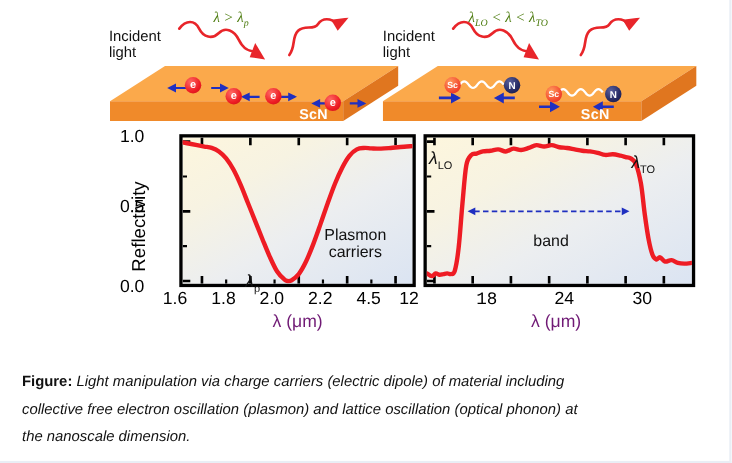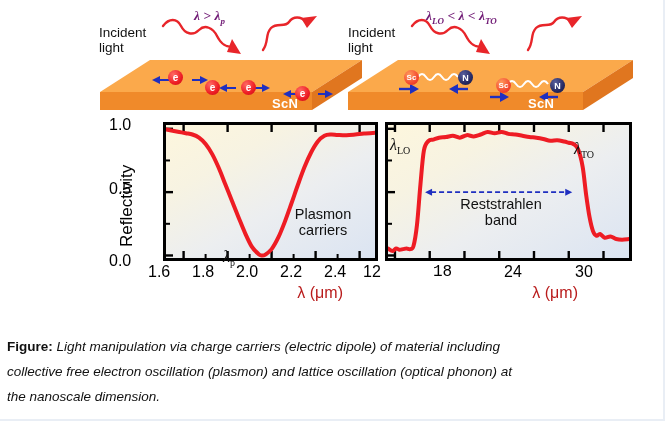--- a/index.html
+++ b/index.html
@@ -20,22 +20,22 @@
   
   .diagram{position:absolute;top:0;height:122px;}
   #diagram-left{left:95px;width:275px;}
   #diagram-right{left:338px;width:300px;}
 
   .inc-label{
     position:absolute;font-size:13.5px;color:#111;line-height:14.5px;
     white-space:nowrap;font-family:"Liberation Sans", sans-serif;
   }
   .cond-label{
-    position:absolute;color:#701a75;font-size:13.5px;font-style:italic;
-    font-family:"Liberation Serif", serif;white-space:nowrap;font-weight:700;
+    position:absolute;color:#4d7c0f;font-size:13.5px;font-style:italic;
+    font-family:"Liberation Serif", serif;white-space:nowrap;font-weight:400;
   }
   .cond-label sub{font-size:9px;font-style:italic;}
 
   .slab{position:absolute;}
   .particle{
     position:absolute;border-radius:50%;
     display:flex;align-items:center;justify-content:center;
     color:#fff;font-weight:bold;font-family:"Liberation Sans", sans-serif;
   }
   .p-e{background:radial-gradient(circle at 35% 30%, #ff6a63 0%, #ee1c24 60%, #c40d15 100%);
@@ -60,33 +60,33 @@
 
   .ylabel{
     position:absolute;transform:rotate(-90deg);transform-origin:left top;
     font-size:17px;color:#000;white-space:nowrap;
     font-family:"Liberation Sans", sans-serif;
   }
   .ytick-label{position:absolute;font-size:16px;color:#000;
                font-family:"Liberation Sans", sans-serif;}
   .xtick-label{position:absolute;font-size:16px;color:#000;text-align:left;
                font-family:"Liberation Sans", sans-serif;}
-  .xaxis-title{position:absolute;font-size:16px;color:#b91c1c;text-align:right;
+  .xaxis-title{position:absolute;font-size:16px;color:#701a75;text-align:center;
                white-space:nowrap;font-family:"Liberation Sans", sans-serif;}
 
   .anno{position:absolute;font-size:14.5px;color:#111;line-height:16px;
         text-align:center;white-space:nowrap;}
-  .lam-sym{position:absolute;font-family:Liberation Serif, serif;
+  .lam-sym{position:absolute;font-family:Liberation Sans, sans-serif;
            font-style:italic;font-size:16px;color:#111;}
   .lam-sym sub{font-size:10px;font-style:normal;}
 
   
   #caption{
     position:absolute;left:0;top:308px;width:562px;height:113px;
-    box-sizing:border-box;padding:26px 34px 0 7px;
+    box-sizing:border-box;padding:26px 34px 0 20px;
     font-family:"Liberation Sans", sans-serif;
     font-size:13.5px;line-height:25px;color:#111;
   }
   #caption b{font-style:normal;font-weight:bold;}
   #caption .cap-body{font-style:italic;}
 </style>
 </head>
 <body>
 
 <div id="root">
@@ -214,21 +214,21 @@
       <div class="ylabel" style="left:-46px;top:125px;">Reflectivity</div>
 
       <div class="ytick-label" style="left:-54px;top:-6px;width:48px;">1.0</div>
       <div class="ytick-label" style="left:-54px;top:58px;width:48px;">0.5</div>
       <div class="ytick-label" style="left:-54px;top:130px;width:48px;">0.0</div>
 
       <div class="xtick-label" style="left:-15px;top:141px;width:48px;">1.6</div>
       <div class="xtick-label" style="left:29px;top:141px;width:48px;">1.8</div>
       <div class="xtick-label" style="left:73px;top:141px;width:48px;">2.0</div>
       <div class="xtick-label" style="left:117px;top:141px;width:48px;">2.2</div>
-      <div class="xtick-label" style="left:161px;top:141px;width:48px;">2.4</div>
+      <div class="xtick-label" style="left:161px;top:141px;width:48px;">4.5</div>
 
       <div class="xaxis-title" style="left:35px;top:162px;width:145px;">λ (μm)</div>
 
       <div class="lam-sym" style="left:60px;top:98px;margin-top:28px;">
         <span>λ</span><sub>p</sub>
       </div>
 
       <div class="anno" style="left:110px;top:84px;width:100px;">
         <span>Plasmon</span><br>
         <span>carriers</span>
@@ -273,21 +273,21 @@
 
       <div class="lam-sym" style="left:5px;top:14px;">
         <span>λ</span><sub>LO</sub>
       </div>
 
       <div class="lam-sym" style="left:189px;top:18px;">
         <span>λ</span><sub>TO</sub>
       </div>
 
       <div class="anno" style="left:56px;top:74px;width:120px;">
-        <span>Reststrahlen</span><br>
+        <br>
         <span>band</span>
       </div>
     </div>
 
   </div>
 
   <div id="caption">
     <b>Figure:</b><span class="cap-body"> Light manipulation via charge carriers (electric dipole) of material including collective free electron oscillation (plasmon) and lattice oscillation (optical phonon) at the nanoscale dimension.</span>
   </div>
 

